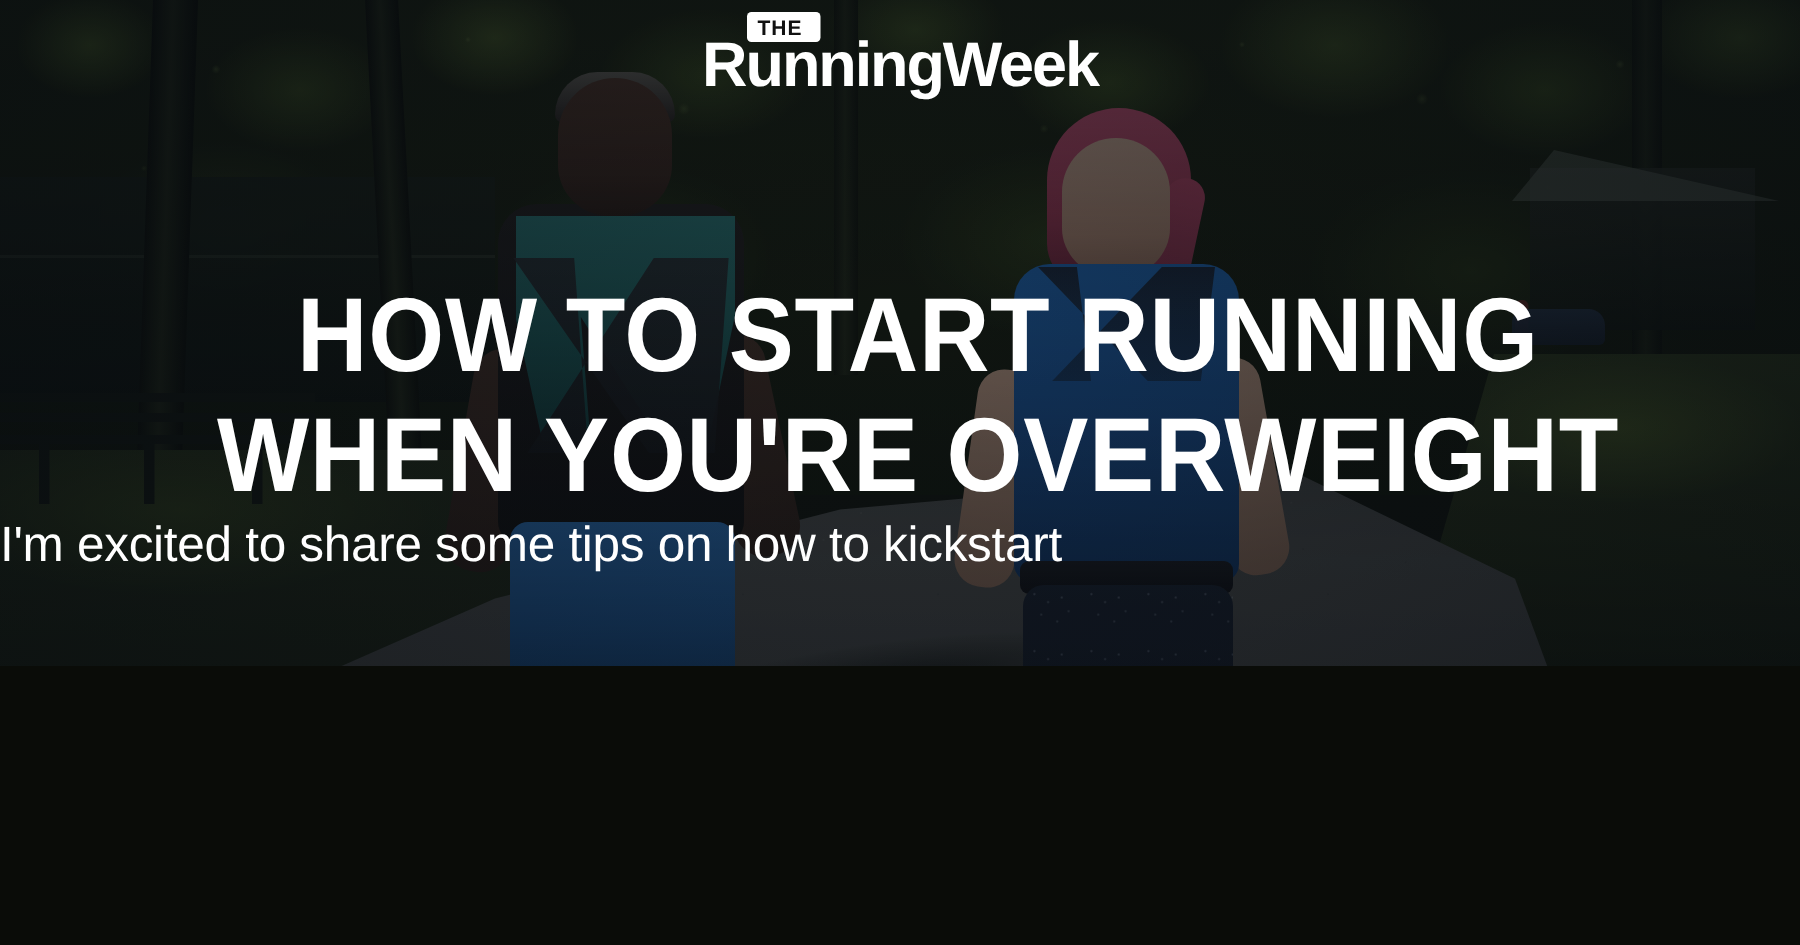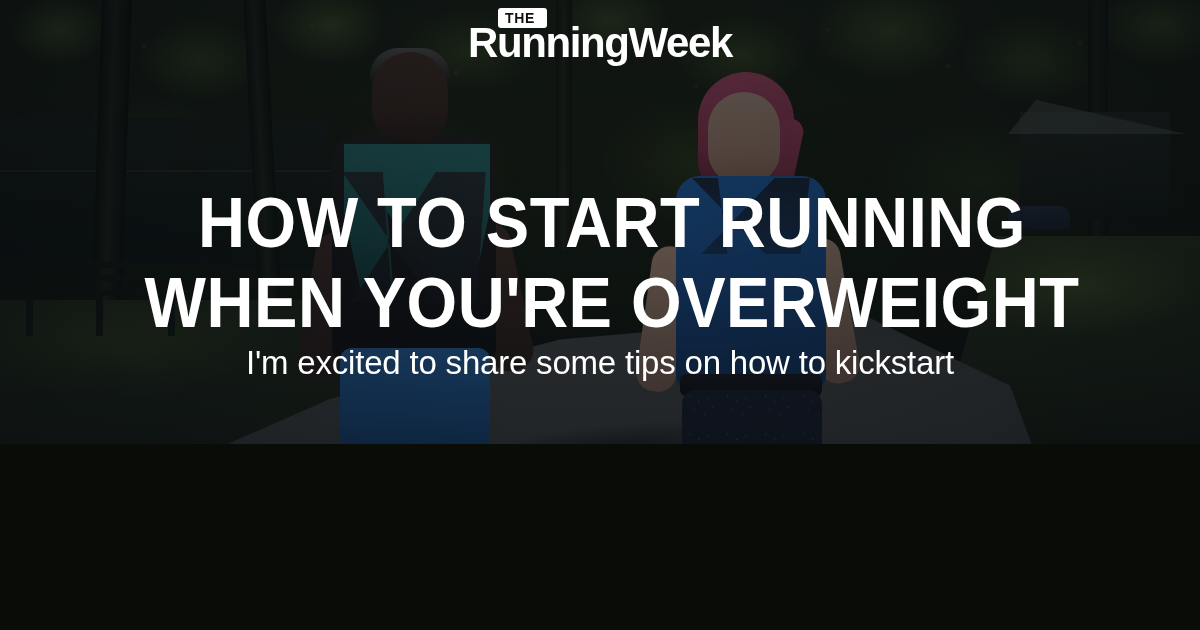--- a/index.html
+++ b/index.html
@@ -278,21 +278,20 @@
     line-height:80px;
     color:#ffffff;
     letter-spacing:.5px;
     transform:scaleX(.93);
     white-space:nowrap;
   }
 
   
   .subtitle {
     position:absolute; top:336px; left:0; width:1200px;
-    text-align:center;
   }
   .subtitle-line {
     display:block;
     font-family:"Liberation Sans", sans-serif;
     font-weight:normal;
     font-size:33px;
     line-height:53px;
     color:#ffffff;
     letter-spacing:-.2px;
     white-space:nowrap;

